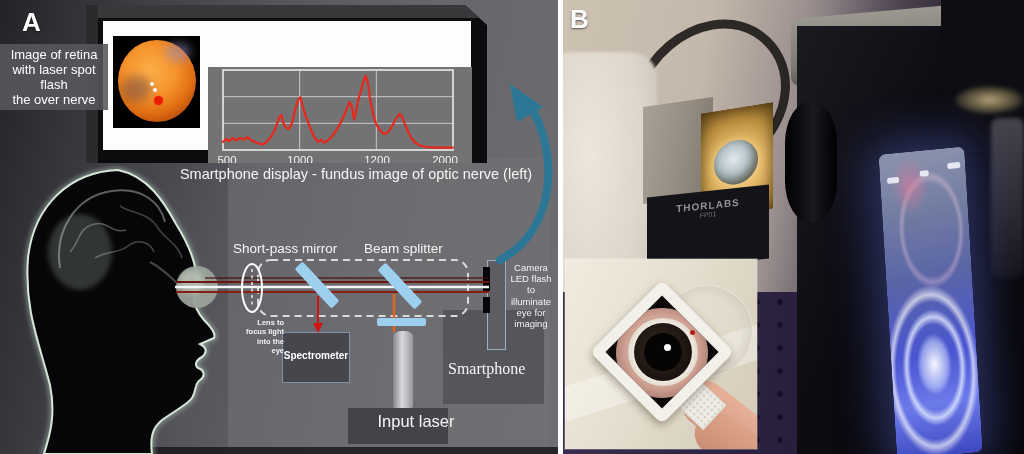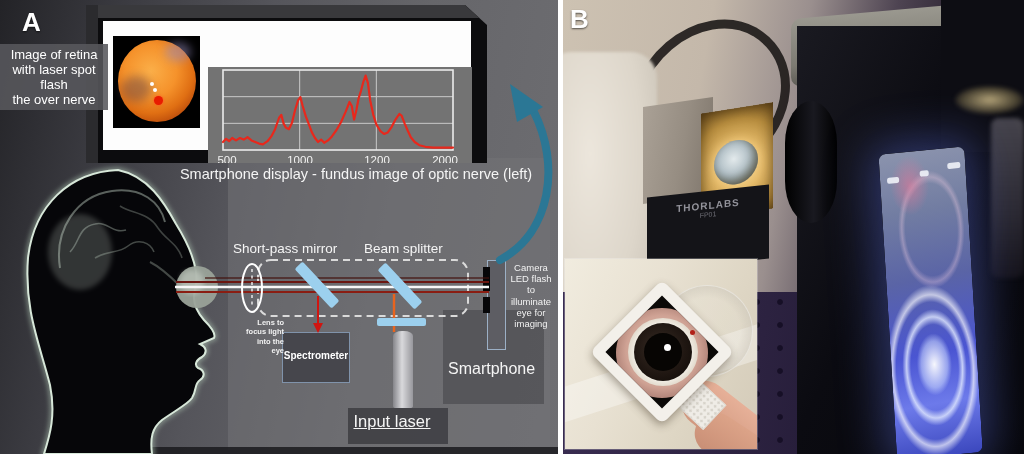--- a/index.html
+++ b/index.html
@@ -37,23 +37,23 @@
     color:#fff;font-size:13px;line-height:1.16;text-align:center;z-index:9;}
   
   .caption{left:160px;top:165px;width:392px;text-align:center;color:#f5f5f5;font-size:14.5px;line-height:1.3;z-index:6;}
   
   .opt-label{color:#f5f5f5;font-size:13.5px;z-index:6;white-space:nowrap;}
   .lens-note{left:238px;top:318px;width:46px;text-align:right;color:#f2f2f2;font-size:7.5px;font-weight:bold;line-height:1.25;z-index:6;}
   .spectro-box{left:282px;top:332px;width:66px;height:49px;background:#46464c;border:1px solid #8093ab;z-index:5;}
   .spectro-box span{position:absolute;left:0;top:17px;width:100%;text-align:center;color:#fff;font-size:10px;font-weight:bold;}
   .camera-note{left:505px;top:262px;width:52px;text-align:center;color:#f2f2f2;font-size:9.5px;line-height:1.18;z-index:6;}
   .smartphone-label-bg{left:443px;top:310px;width:101px;height:94px;background:rgba(62,62,66,.5);z-index:4;}
-  .smartphone-label{left:448px;top:360px;width:100px;color:#f5f5f5;font-size:16px;z-index:6;}
+  .smartphone-label{left:448px;top:360px;width:100px;color:#f5f5f5;font-size:16px;z-index:6;font-family:Liberation Serif, serif;}
   .laser-label-bg{left:348px;top:408px;width:100px;height:36px;background:rgba(58,58,62,.8);z-index:4;}
-  .laser-label{left:332px;top:412px;width:120px;text-align:center;color:#f5f5f5;font-size:16.5px;z-index:6;text-decoration:underline;}
+  .laser-label{left:356px;top:412px;width:120px;text-align:center;color:#f5f5f5;font-size:16.5px;z-index:6;}
   .phone-diagram{left:487px;top:260px;width:17px;height:88px;background:#5d5d63;border:1px solid #9cb0c6;z-index:5;}
   .phone-mark{position:absolute;left:-5px;width:7px;background:#060608;}
   .laser-cyl{left:393px;top:331px;width:20px;height:77px;z-index:5;border-radius:9px 9px 3px 3px / 5px 5px 2px 2px;
     background:linear-gradient(90deg,#85858a 0%,#d9d9dc 45%,#97979c 100%);}
   svg.layer{position:absolute;left:0;top:0;z-index:7;}
   svg.headlayer{position:absolute;left:0;top:0;z-index:3;}
   
   .divider{left:558px;top:0;width:5px;height:454px;background:#fff;z-index:40;}
   
   .panelB{left:563px;top:0;width:461px;height:454px;overflow:hidden;background:#17121c;}

